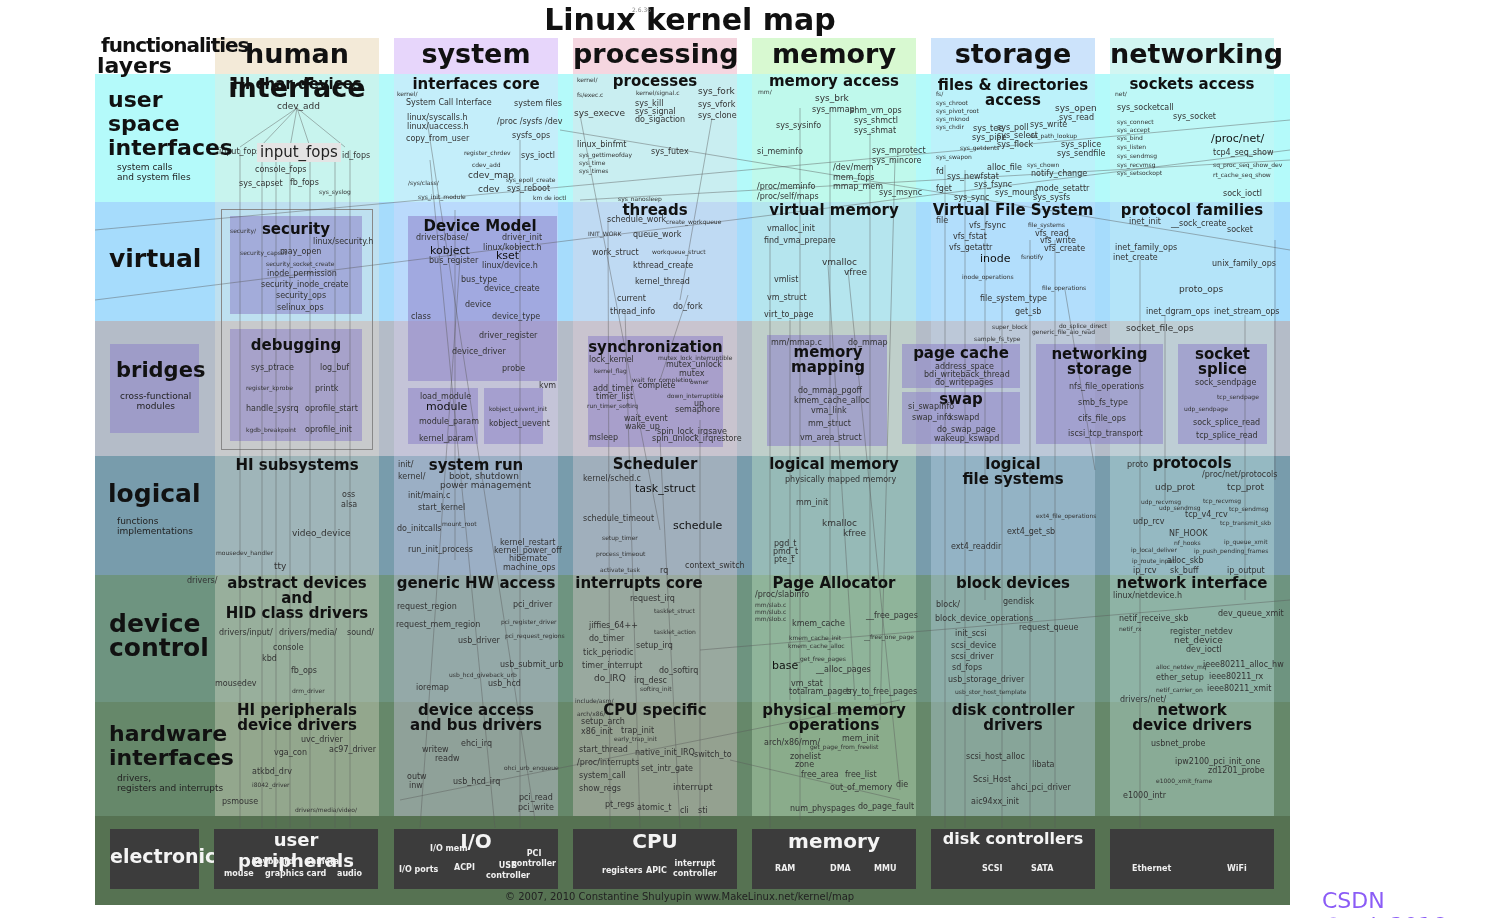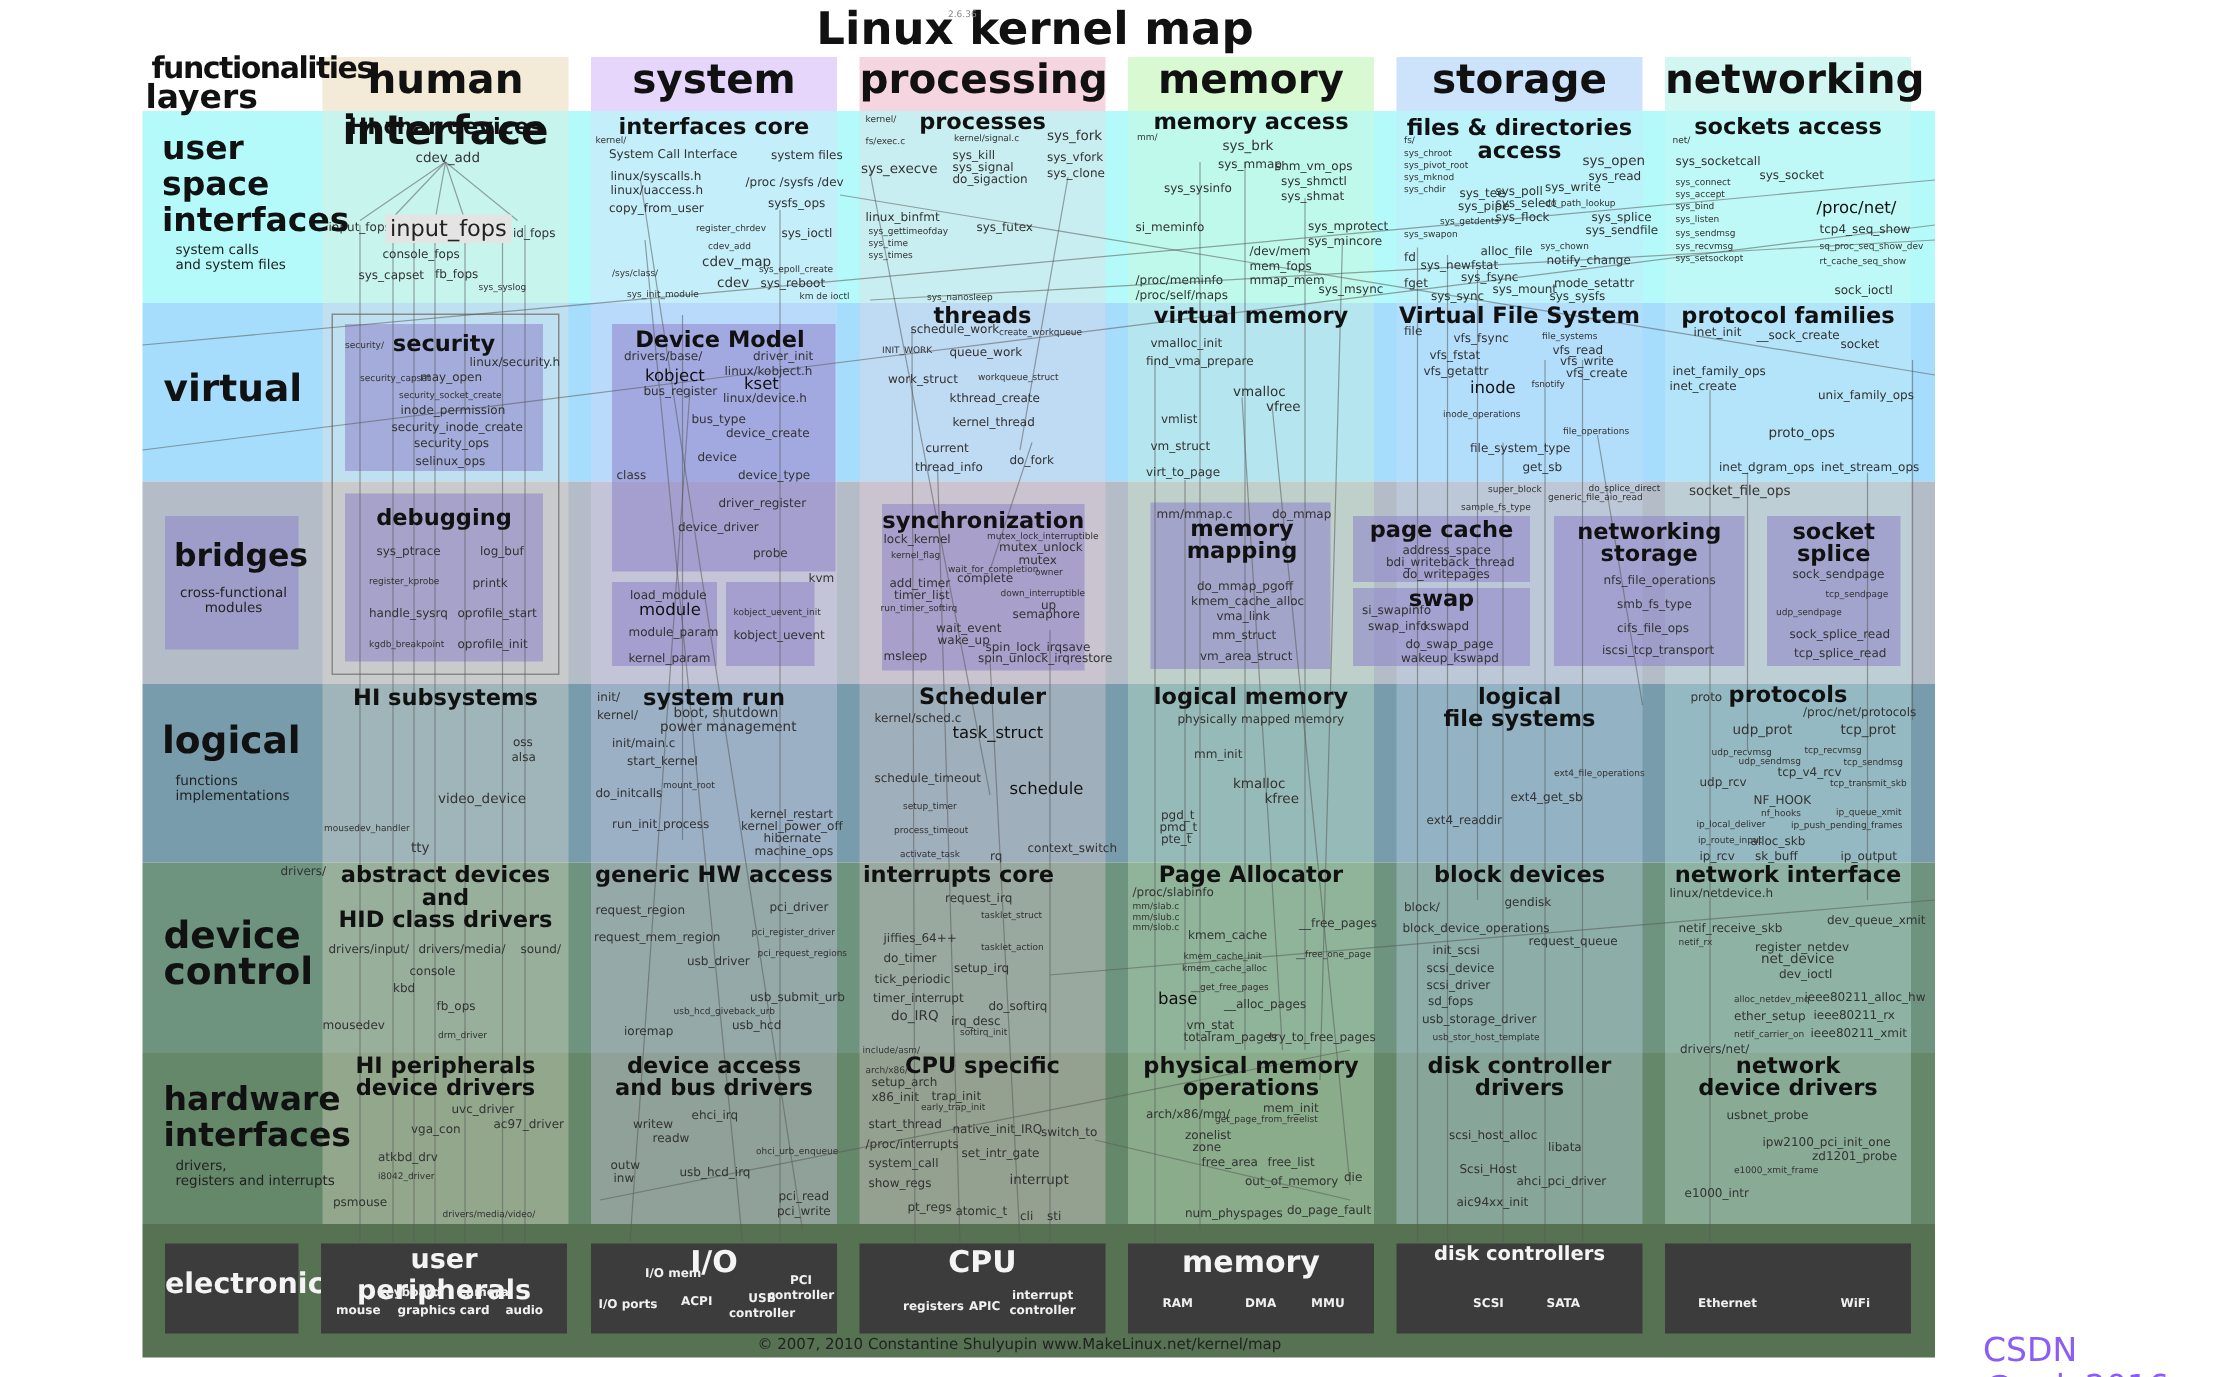--- a/index.html
+++ b/index.html
@@ -622,21 +622,21 @@
         <div class="hwl" style="left: 100px; top: 30px; white-space: pre; text-align: center; line-height: 10px;">interrupt
 controller</div>
       </div>
       <div class="hw" style="left: 752px; top: 829px; width: 164px; height: 60px;">
         <div class="hwt" style="top: 0px; font-size: 20px;">memory</div>
         <div class="hwl" style="left: 23px; top: 35px; white-space: pre; text-align: center; line-height: 10px;">RAM</div>
         <div class="hwl" style="left: 78px; top: 35px; white-space: pre; text-align: right; line-height: 10px;">DMA</div>
         <div class="hwl" style="left: 122px; top: 35px; white-space: pre; text-align: center; line-height: 10px;">MMU</div>
       </div>
       <div class="hw" style="left: 931px; top: 829px; width: 164px; height: 60px;">
-        <div class="hwt" style="top: 0px; font-size: 13px;">disk controllers</div>
+        <div class="hwt" style="top: 0px; font-size: 16px;">disk controllers</div>
         <div class="hwl" style="left: 51px; top: 35px; white-space: pre; text-align: center; line-height: 10px;">SCSI</div>
         <div class="hwl" style="left: 100px; top: 35px; white-space: pre; text-align: center; line-height: 10px;">SATA</div>
       </div>
       <div class="hw" style="left: 1110px; top: 829px; width: 164px; height: 60px;">
         <div class="hwl" style="left: 22px; top: 35px; white-space: pre; text-align: center; line-height: 10px;">Ethernet</div>
         <div class="hwl" style="left: 117px; top: 35px; white-space: pre; text-align: center; line-height: 10px;">WiFi</div>
       </div>
     </div>
   <div id="layerlabels">
       <div class="layer" style="left: 108px; top: 88px; font-size: 22px; white-space: pre;">user

